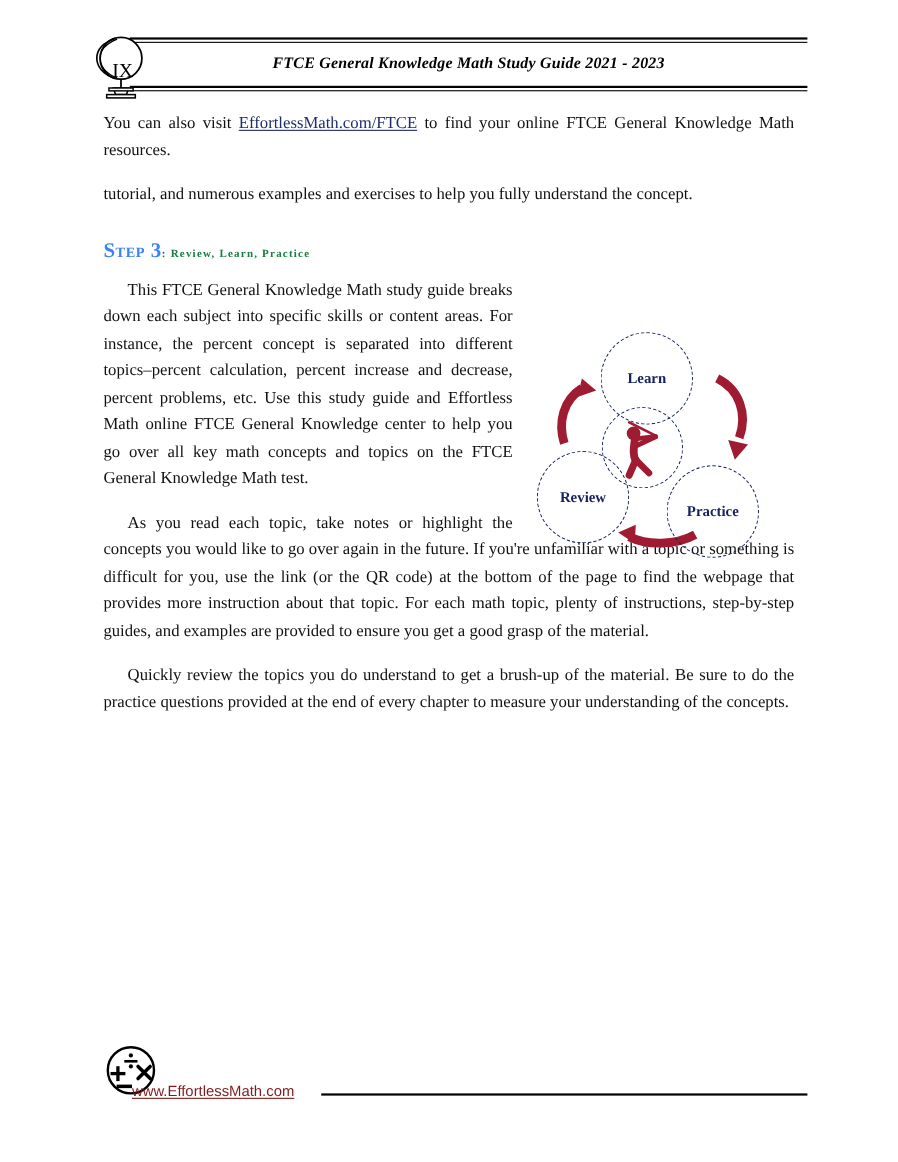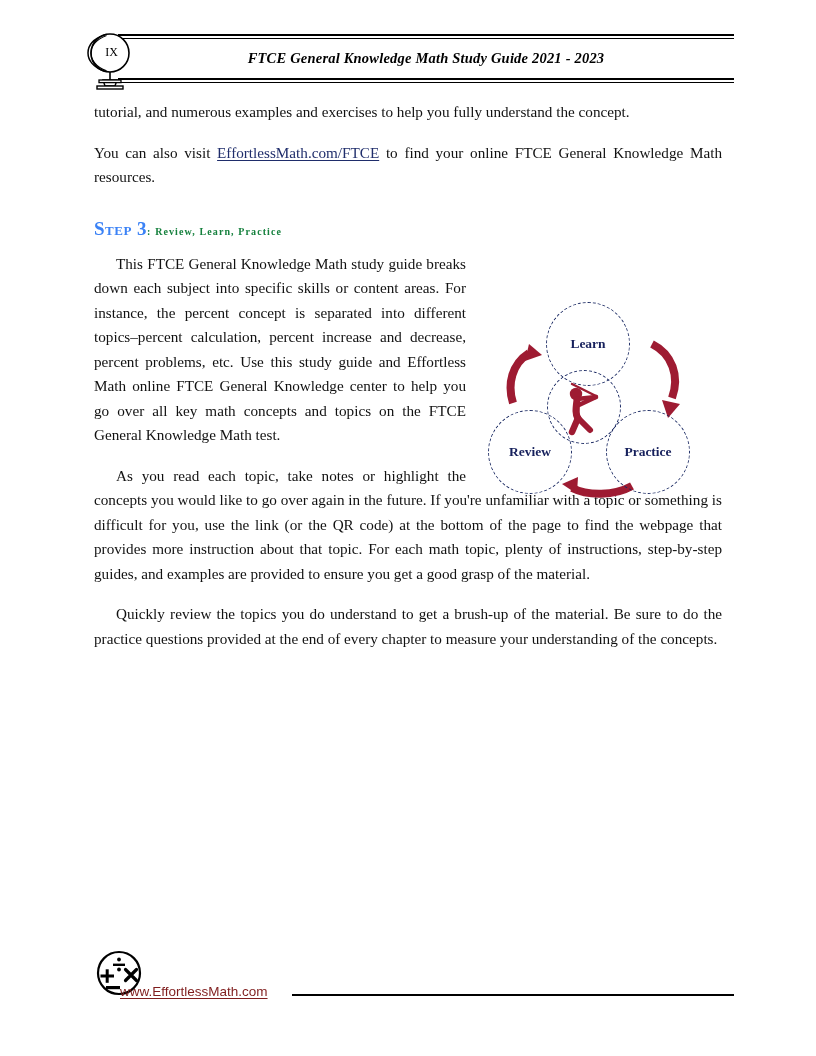--- a/index.html
+++ b/index.html
@@ -67,26 +67,26 @@
 
   .globe-icon {
     position: absolute;
     left: 0px;
     top: 0px;
     width: 56px;
     height: 62px;
   }
   .globe-num {
     position: absolute;
-    left: 0; top: 0;
+    left: 0; top: 12px;
     width: 56px;
     height: 44px;
     line-height: 44px;
     text-align: center;
-    font-size: 12px;
+    font-size: 18px;
     font-family: "Liberation Serif", serif;
     color: #000;
     padding-left: 3px;
     box-sizing: border-box;
   }
 
   
   .content {
     position: absolute;
     left: 94px;
@@ -155,21 +155,21 @@
     display: flex;
     align-items: center;
     justify-content: center;
     font-size: 13.5px;
     color: #16205c;
     background: transparent;
     font-weight: bold;
   }
   .circle-learn   { left: 64px;  top: 4px;   width: 84px; height: 84px; }
   .circle-review  { left: 6px;   top: 112px; width: 84px; height: 84px; }
-  .circle-practice{ left: 124px; top: 112px; width: 84px; height: 84px; }
+  .circle-practice{ left: 124px; top: 125px; width: 84px; height: 84px; }
   .circle-center  {
     left: 65px; top: 72px; width: 74px; height: 74px;
     border: 1.4px dashed #1b2a63;
     font-size: 0;
   }
   .figure-svg {
     position: absolute;
     left: 70px;
     top: 76px;
     width: 66px;
@@ -246,26 +246,26 @@
         <path d="M21 50 L35 50 L33 56 L23 56 Z" fill="#ffffff" stroke="#000000" stroke-width="1.4"></path>
         <rect x="17" y="50" width="22" height="2.6" fill="#ffffff" stroke="#000000" stroke-width="1.3"></rect>
         <rect x="15" y="56" width="26" height="3" fill="#ffffff" stroke="#000000" stroke-width="1.4"></rect>
       </svg>
       <div class="globe-num">IX</div>
     </div>
   </div>
 
   <div class="content">
 
-    <p class="para">tutorial, and numerous examples and exercises to help you fully understand the concept.</p>
-
     <p class="para">
       <span>You can also visit </span><a class="inline-link" href="#">EffortlessMath.com/FTCE</a><span> to find your online FTCE General Knowledge Math resources.</span>
     </p>
 
+    <p class="para">tutorial, and numerous examples and exercises to help you fully understand the concept.</p>
+
     <div class="step-heading">
       <span class="step-word">Step 3</span><span class="step-rest">: Review, Learn, Practice</span>
     </div>
 
     <div class="wrap-block">
       <div class="diagram-float"></div>
       <p class="para indent">This FTCE General Knowledge Math study guide breaks down each subject into specific skills or content areas. For instance, the percent concept is separated into different topics–percent calculation, percent increase and decrease, percent problems, etc. Use this study guide and Effortless Math online FTCE General Knowledge center to help you go over all key math concepts and topics on the FTCE General Knowledge Math test.</p>
     </div>
 
     <p class="para indent">As you read each topic, take notes or highlight the concepts you would like to go over again in the future. If you're unfamiliar with a topic or something is difficult for you, use the link (or the QR code) at the bottom of the page to find the webpage that provides more instruction about that topic. For each math topic, plenty of instructions, step-by-step guides, and examples are provided to ensure you get a good grasp of the material.</p>

